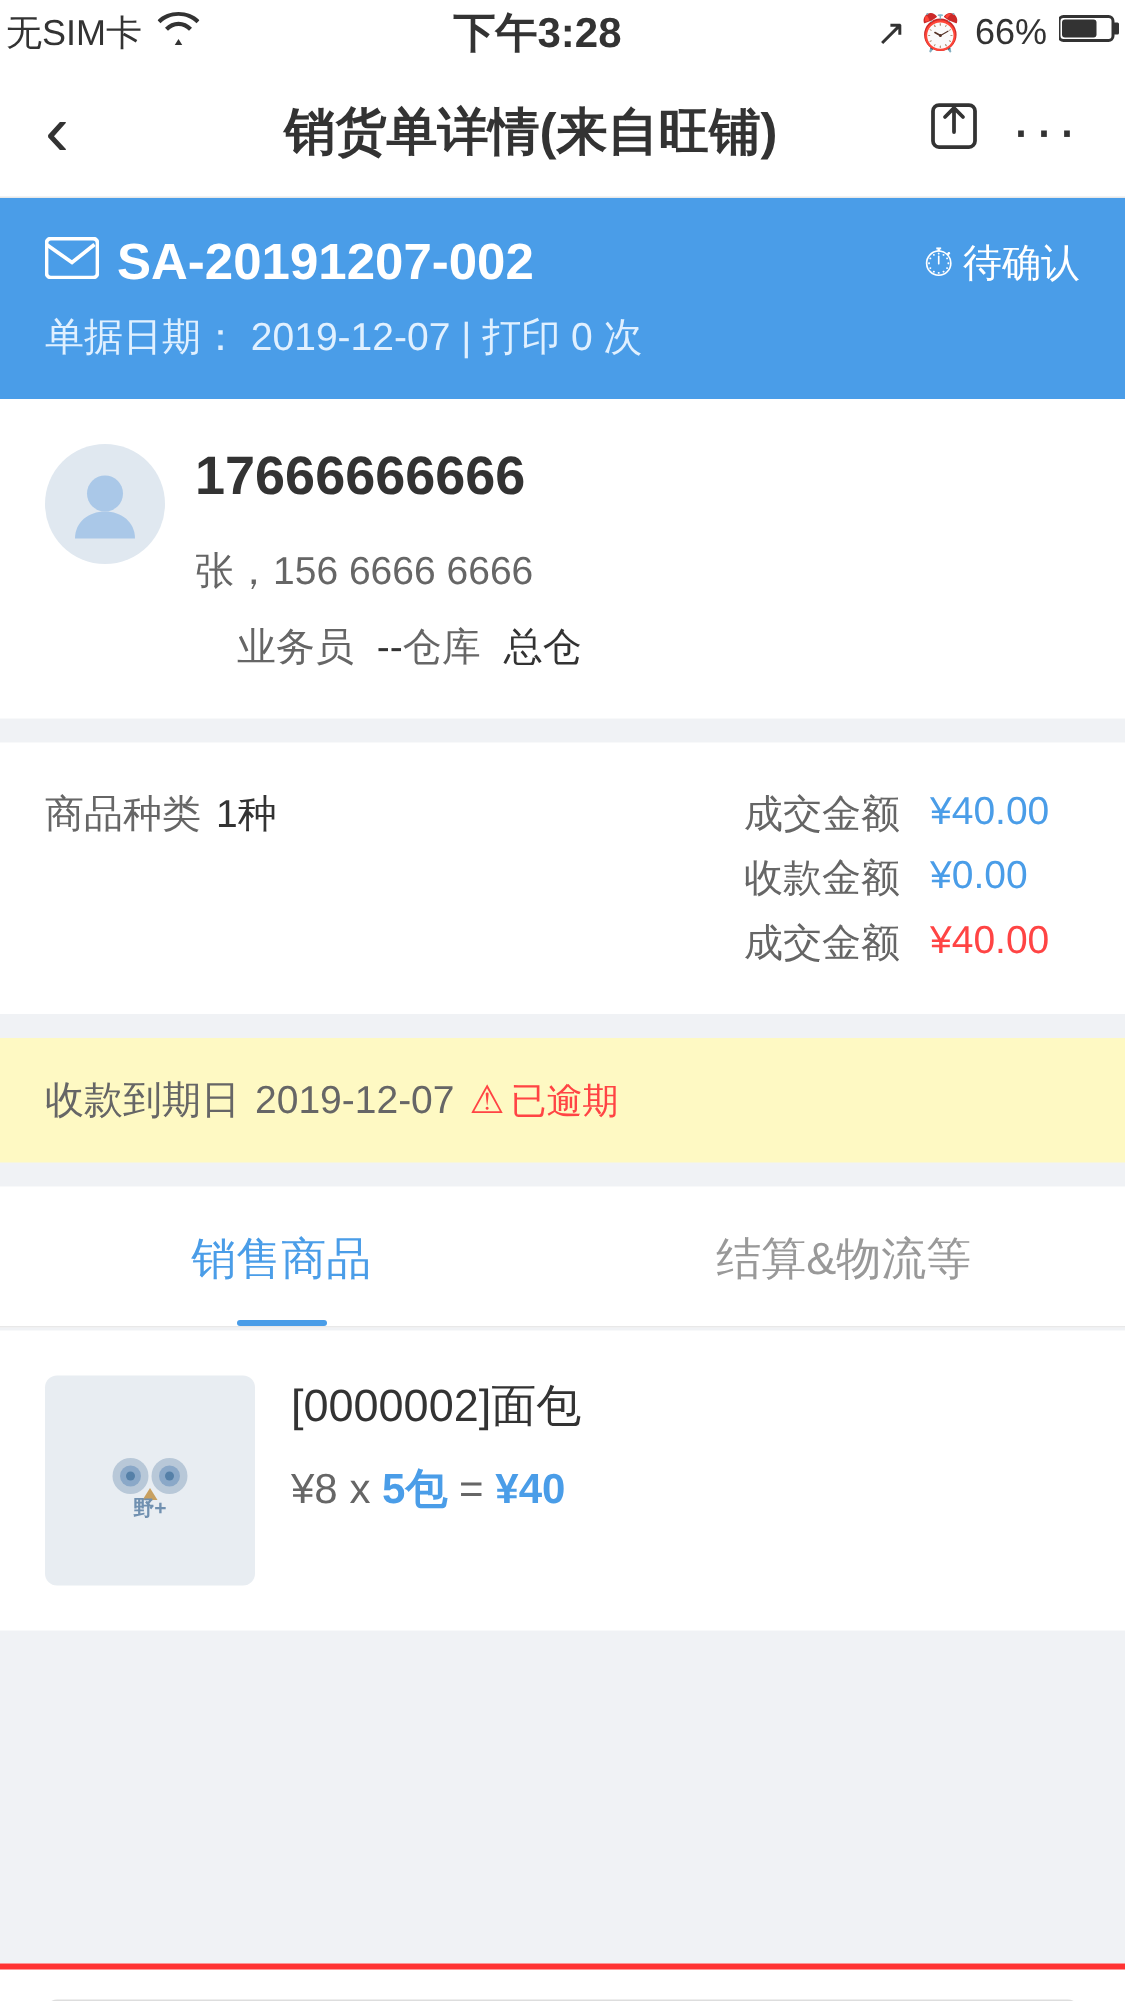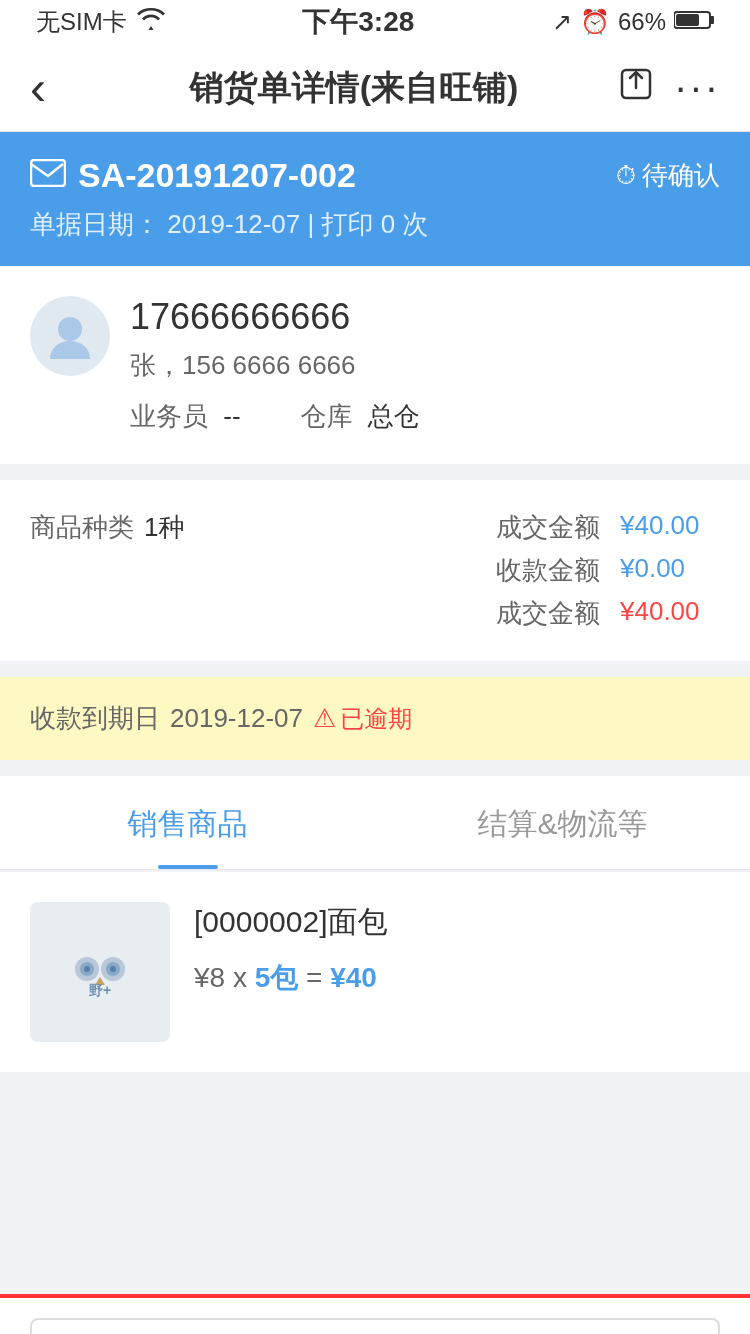--- a/index.html
+++ b/index.html
@@ -14,21 +14,21 @@
       overflow-x: hidden;
     }
 
     
     .status-bar {
       background: #fff;
       height: 44px;
       display: flex;
       align-items: center;
       justify-content: space-between;
-      padding: 0 36px;
+      padding: 0 4px;
       font-size: 24px;
       font-weight: 500;
     }
     .status-bar-left { display: flex; align-items: center; gap: 10px; }
     .status-bar-center { font-size: 28px; font-weight: 600; }
     .status-bar-right { display: flex; align-items: center; gap: 8px; font-size: 24px; }
 
     
     .nav-bar {
       background: #fff;
@@ -108,32 +108,32 @@
       border-radius: 50%;
       background: #e0e8f0;
       display: flex;
       align-items: center;
       justify-content: center;
       flex-shrink: 0;
     }
     .customer-info { flex: 1; }
     .customer-phone {
       font-size: 36px;
-      font-weight: 400;
-      color: #333;
-      margin-bottom: 10px;
+      font-weight: 700;
+      color: #333;
+      margin-bottom: 25px;
     }
     .customer-name {
       font-size: 26px;
       color: #666;
       margin-bottom: 16px;
     }
     .customer-meta {
       display: flex;
-      gap: 60px;
+      margin-left: 28px;
     }
     .meta-item {
       font-size: 26px;
       color: #666;
     }
     .meta-label { margin-right: 8px; }
     .meta-value { color: #333; }
 
     
     .summary-section {

